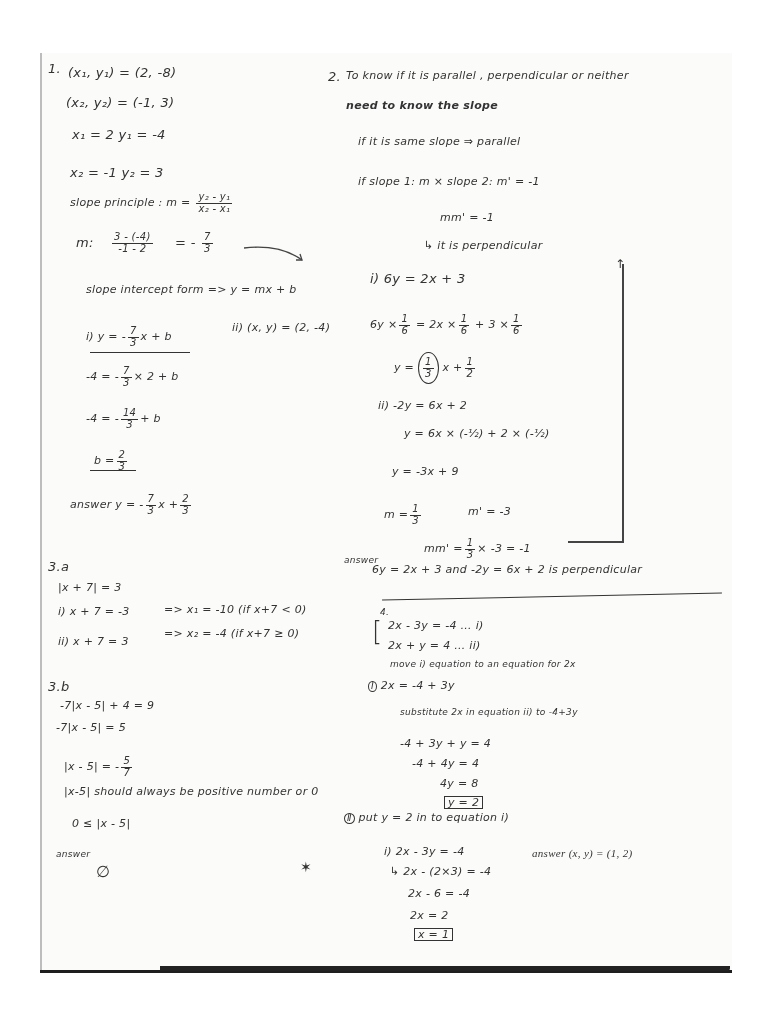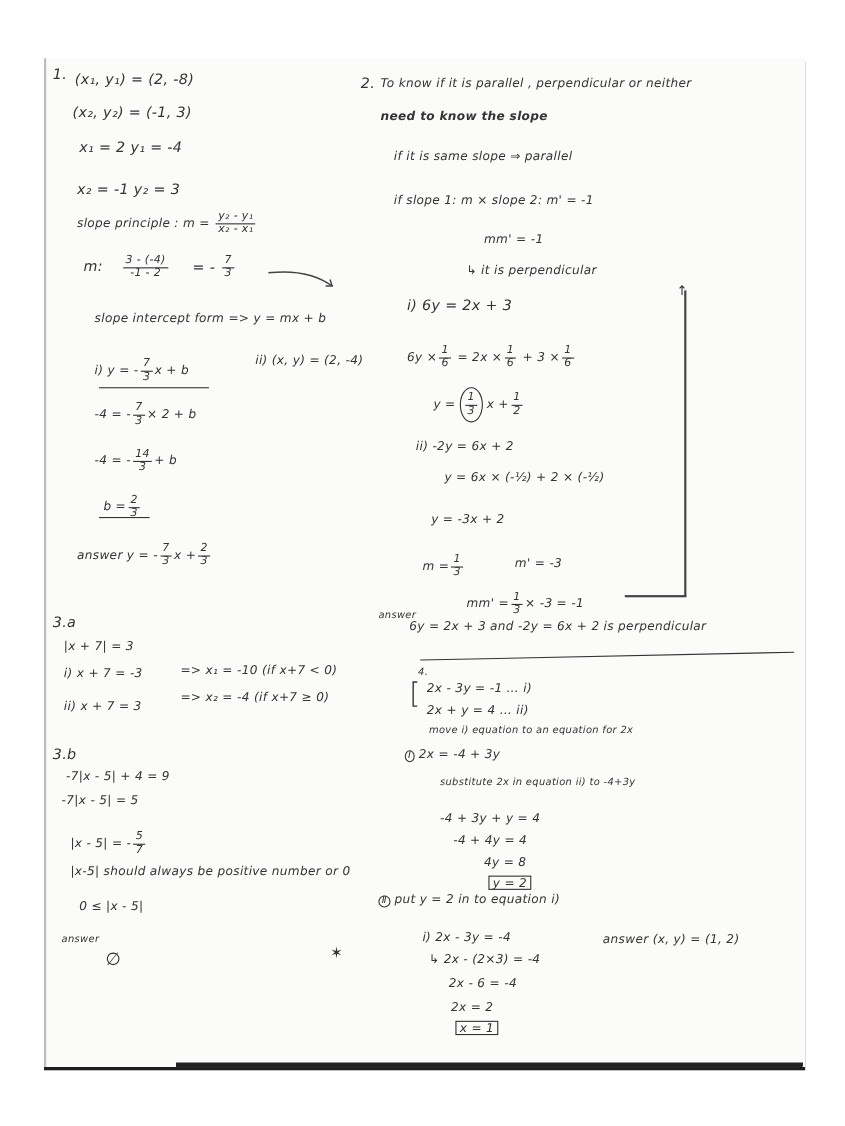--- a/index.html
+++ b/index.html
@@ -123,21 +123,21 @@
           <span class="num">1</span>
           <span>3</span>
         </span></span>
     <span>x +</span><span class="frac">
         <span class="num">1</span>
         <span>2</span>
       </span>
   </span>
   <span class="hw sm" style="left:378px;top:400px;">ii)  -2y = 6x + 2</span>
   <span class="hw sm" style="left:404px;top:428px;">y = 6x × (-½) + 2 × (-½)</span>
-  <span class="hw sm" style="left:392px;top:466px;">y = -3x + 2</span>
+  <span class="hw sm" style="left:392px;top:466px;">y = -3x + 9</span>
   <span class="hw sm" style="left:384px;top:500px;">
     <span>m =</span><span class="frac">
         <span class="num">1</span>
         <span>3</span>
       </span>
   </span>
   <span class="hw sm" style="left:468px;top:506px;">m' = -3</span>
   <span class="hw sm" style="left:424px;top:534px;">
     <span>mm' =</span><span class="frac">
         <span class="num">1</span>
@@ -176,35 +176,35 @@
   <span class="hw sm" style="left:64px;top:786px;">|x-5|  should  always  be  positive  number  or 0</span>
   <span class="hw sm" style="left:72px;top:818px;">0 ≤ |x - 5|</span>
   <span class="hw xs" style="left:56px;top:850px;">answer</span>
   <span class="hw" style="left:96px;top:864px;font-size:16px;">∅</span>
   <span class="hw" style="left:300px;top:860px;font-size:14px;font-style:normal;">✶</span>
 </div>
 
 <div>
   <span class="hw xs" style="left:380px;top:608px;">4.</span>
   <span class="hw" style="left:372px;top:618px;font-size:26px;font-style:normal;font-weight:100;">[</span>
-  <span class="hw sm" style="left:388px;top:620px;">2x - 3y = -1   … i)</span>
+  <span class="hw sm" style="left:388px;top:620px;">2x - 3y = -4   … i)</span>
   <span class="hw sm" style="left:388px;top:640px;">2x + y = 4   … ii)</span>
   <span class="hw xs" style="left:390px;top:660px;">move  i) equation   to   an   equation  for  2x</span>
   <span class="hw sm" style="left:368px;top:680px;">
     <span class="circle xs">Ⅰ</span>
     <span>2x = -4 + 3y</span>
   </span>
   <span class="hw xs" style="left:400px;top:708px;">substitute   2x   in   equation  ii)   to  -4+3y</span>
   <span class="hw sm" style="left:400px;top:738px;">-4 + 3y + y = 4</span>
   <span class="hw sm" style="left:412px;top:758px;">-4 + 4y = 4</span>
   <span class="hw sm" style="left:440px;top:778px;">4y = 8</span>
   <span class="hw sm box" style="left:444px;top:796px;">y = 2</span>
   <span class="hw sm" style="left:344px;top:812px;">
     <span class="circle xs">Ⅱ</span>
     <span>put    y = 2    in  to    equation    i)</span>
   </span>
   <span class="hw sm" style="left:384px;top:846px;">i) 2x - 3y = -4</span>
   <span class="hw sm" style="left:390px;top:866px;">↳ 2x - (2×3) = -4</span>
   <span class="hw sm" style="left:408px;top:888px;">2x - 6 = -4</span>
   <span class="hw sm" style="left:410px;top:910px;">2x = 2</span>
   <span class="hw sm box" style="left:414px;top:928px;">x = 1</span>
-  <span class="hw sm" style="left:548px;top:848px;">answer  (x, y) = (1, 2)</span>
+  <span class="hw sm" style="left:532px;top:848px;font-family:Liberation Serif, serif;">answer  (x, y) = (1, 2)</span>
 </div>
 
 </body></html>

